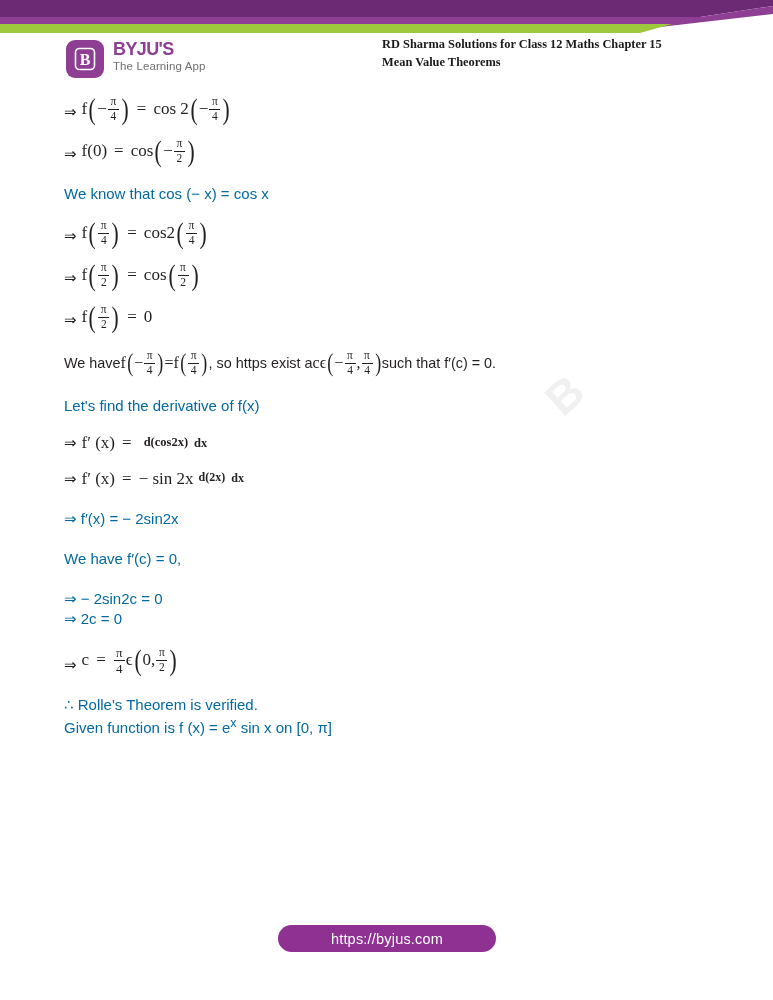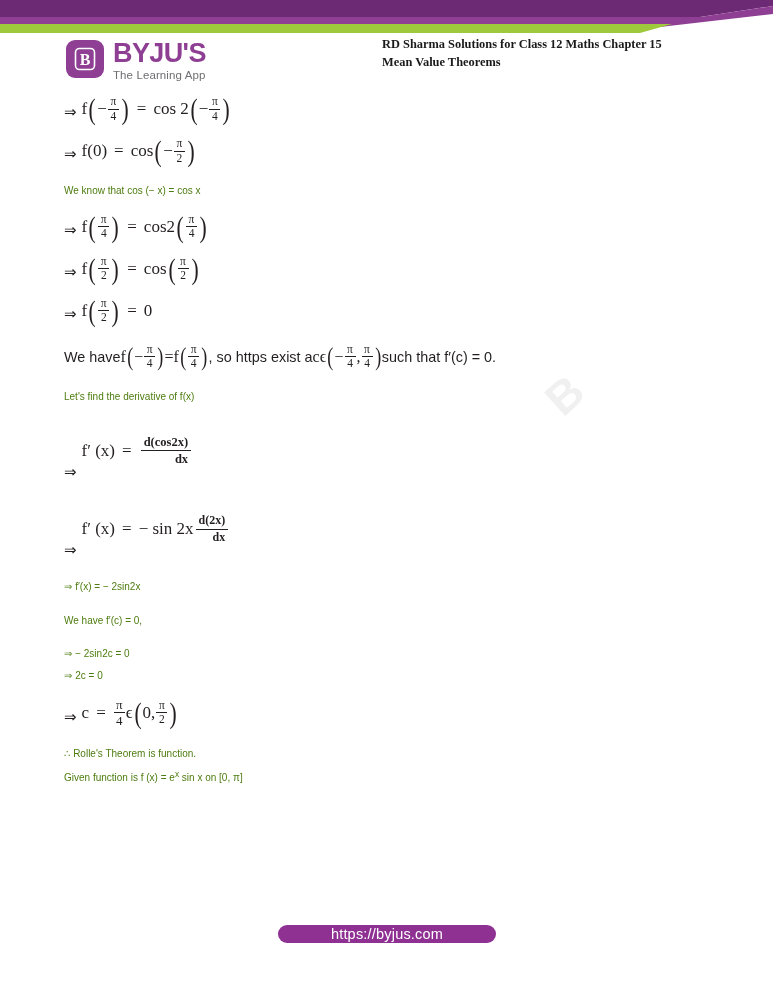--- a/index.html
+++ b/index.html
@@ -46,21 +46,21 @@
     align-items: center;
     justify-content: center;
     flex: 0 0 auto;
   }
   .logo-mark svg { display: block; }
   .logo-text {
     margin-left: 9px;
     padding-top: 1px;
   }
   .logo-word {
-    font-size: 27px;
+    font-size: 18px;
     font-weight: bold;
     letter-spacing: -0.6px;
     color: #8e3f93;
     line-height: 0.96;
     font-family: "Liberation Sans", sans-serif;
   }
   .logo-tag {
     font-size: 11.5px;
     color: #6f6f72;
     letter-spacing: 0.1px;
@@ -98,22 +98,22 @@
 
   
   .content {
     position: absolute;
     left: 64px;
     top: 96px;
     width: 650px;
   }
   .line {
     position: relative;
-    font-size: 10px;
-    color: #4d7c0f;
+    font-size: 15px;
+    color: #0369a1;
     line-height: 1.35;
   }
   .txt { font-family: "Liberation Sans", sans-serif; }
   .bold { font-weight: bold; }
 
   
   .mrow {
     display: flex;
     align-items: center;
     font-family: "Liberation Serif", serif;
@@ -173,60 +173,60 @@
   }
   .frac .den {
     font-size: 11.5px;
     padding: 1px 2px 0 2px;
   }
   .frac-lg .num, .frac-lg .den { font-size: 13px; }
 
   
   .dfrac {
     display: inline-flex;
-    flex-direction: column;
-    align-items: flex-end;
+    flex-direction: row;
+    align-items: flex-start;
     vertical-align: middle;
-    margin: 16px 2px;
+    margin: 1px 2px;
     line-height: 1.12;
     font-weight: bold;
   }
   .dfrac .num { font-size: 12.5px; padding: 0 3px 1px 3px; }
   .dfrac .bar { width: 100%; height: 1.1px; background: #231f20; }
   .dfrac .den { font-size: 12.5px; padding: 1px 3px 0 3px; }
   .dfrac-sm .num, .dfrac-sm .den { font-size: 12px; }
 
   .inline-math {
     font-family: "Liberation Serif", serif;
     font-size: 16px;
     display: inline-flex;
     align-items: center;
     vertical-align: middle;
   }
 
   
   .mt-a { margin-top: 16px; }
   .mt-b { margin-top: 20px; }
-  .mt-c { margin-top: 8px; }
+  .mt-c { }
   .mt-d { margin-top: 26px; }
 
   .flow-line {
     display: flex;
     align-items: center;
     flex-wrap: nowrap;
     font-size: 14.4px;
   }
 
   
   .footer-btn {
     position: absolute;
     left: 278px;
     top: 925px;
     width: 218px;
-    height: 18px;
+    height: 27px;
     border-radius: 14px;
     background: #8e3193;
     color: #ffffff;
     font-size: 14.5px;
     display: flex;
     align-items: center;
     justify-content: center;
     letter-spacing: 0.2px;
     font-family: "Liberation Sans", sans-serif;
   }
@@ -478,21 +478,21 @@
         <span>0,</span>
         <span class="frac">
           <span class="num">π</span>
           <span class="bar"></span>
           <span class="den">2</span>
         </span>
         <span class="paren">)</span>
       </span>
     </div>
 
-    <div class="line txt mt-b">∴ Rolle's Theorem is function.</div>
+    <div class="line txt mt-b">∴ Rolle's Theorem is verified.</div>
 
 
 
     <div class="line txt mt-c">
       <span>Given function is f (x) = e</span><sup>x</sup><span> sin x on [0, π]</span>
     </div>
 
   </div>
 
   <div class="footer-btn">https://byjus.com</div>

